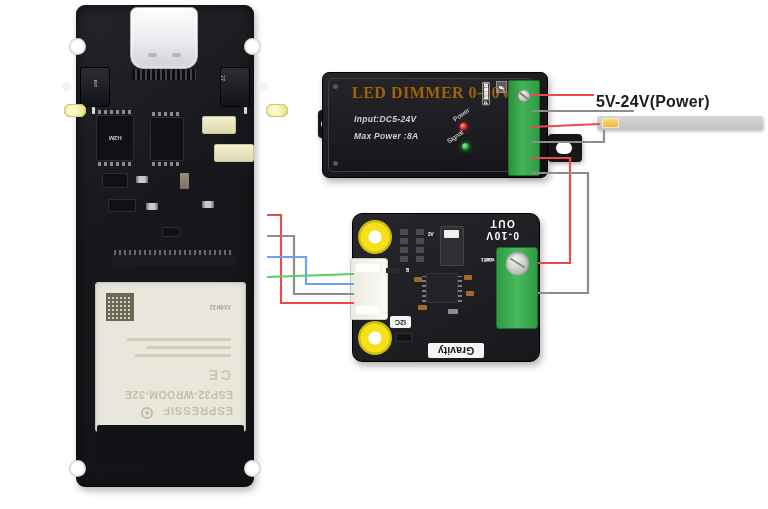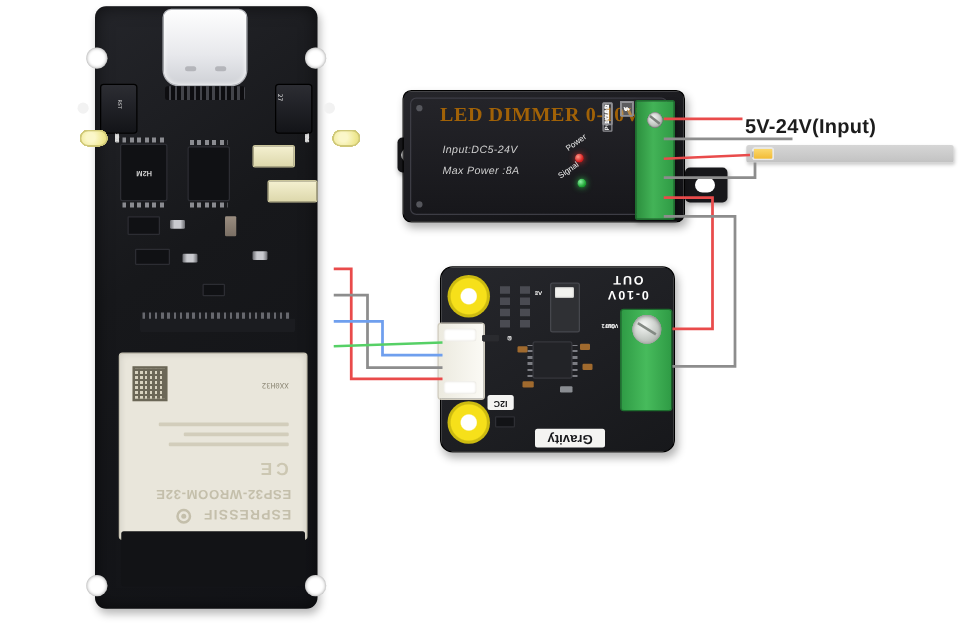--- a/index.html
+++ b/index.html
@@ -85,21 +85,21 @@
   .ear.r{left:230px;top:62px;width:34px;height:28px;}
   .ear-slot{background:#fff;border-radius:7px;}
   .ear.l .ear-slot{left:3px;top:8px;width:15px;height:12px;}
   .ear.r .ear-slot{left:8px;top:8px;width:16px;height:12px;}
   .dim-body{left:4px;top:0;width:226px;height:106px;background:linear-gradient(160deg,#26262b,#101013);
        border:1px solid #000;border-radius:7px;box-shadow:2px 4px 7px rgba(0,0,0,.3);}
   .dim-face{left:10px;top:6px;width:206px;height:94px;border:1px solid #3d3d45;border-radius:5px;
        background:linear-gradient(180deg,#242429,#17171b);}
   .dim-title{left:34px;top:12px;font-family:"Liberation Serif",serif;font-weight:bold;font-size:16px;
        color:#a16207;letter-spacing:.5px;white-space:nowrap;}
-  .dim-spec{font-style:italic;font-weight:normal;font-size:8.5px;color:#cfcfcf;letter-spacing:.3px;white-space:nowrap;}
+  .dim-spec{font-style:italic;font-weight:bold;font-size:8.5px;color:#cfcfcf;letter-spacing:.3px;white-space:nowrap;}
   #spec1{left:36px;top:42px;} #spec2{left:36px;top:59px;}
   .led-lbl{font-size:6.5px;color:#eee;transform:rotate(-35deg);white-space:nowrap;}
   #lbl-power{left:134px;top:39px;} #lbl-signal{left:128px;top:61px;}
   .led{width:7px;height:7px;border-radius:50%;}
   #led-red{left:142px;top:51px;background:radial-gradient(circle at 35% 35%,#ff9a8a,#d92222 60%,#8e0f0f);box-shadow:0 0 5px rgba(230,50,50,.9);}
   #led-green{left:144px;top:71px;background:radial-gradient(circle at 35% 35%,#8df2a4,#1fa335 60%,#0d6e1f);box-shadow:0 0 5px rgba(50,200,80,.9);}
   .dim-screwhead{width:5px;height:5px;border-radius:50%;background:#55565c;}
   #dsh1{left:15px;top:12px;} #dsh2{left:15px;top:89px;}
   .tgroups{left:164px;top:10px;width:13px;height:92px;display:flex;flex-direction:column;gap:2px;}
   .tgroup{position:static;flex:1;border:1px solid #8f8f94;border-radius:1px;color:#fff;font-size:5px;
@@ -358,21 +358,21 @@
           <div class="tscrew"></div>
           <div class="tscrew"></div>
           <div class="tscrew"></div>
           <div class="tscrew"></div>
           <div class="tscrew"></div>
           <div class="tscrew"></div>
         </div>
     </div>
   </div>
 
-  <div id="input-label">5V-24V(Input)</div>
+  <div id="input-label">5V-24V(Power)</div>
   <div id="strip">
       <div class="cell resistor"></div>
       <div class="cell led"></div>
       <div class="cell resistor"></div>
       <div class="cell led"></div>
       <div class="cell resistor"></div>
       <div class="cell led"></div>
       <div class="cell resistor"></div>
       <div class="cell led"></div>
     </div>

